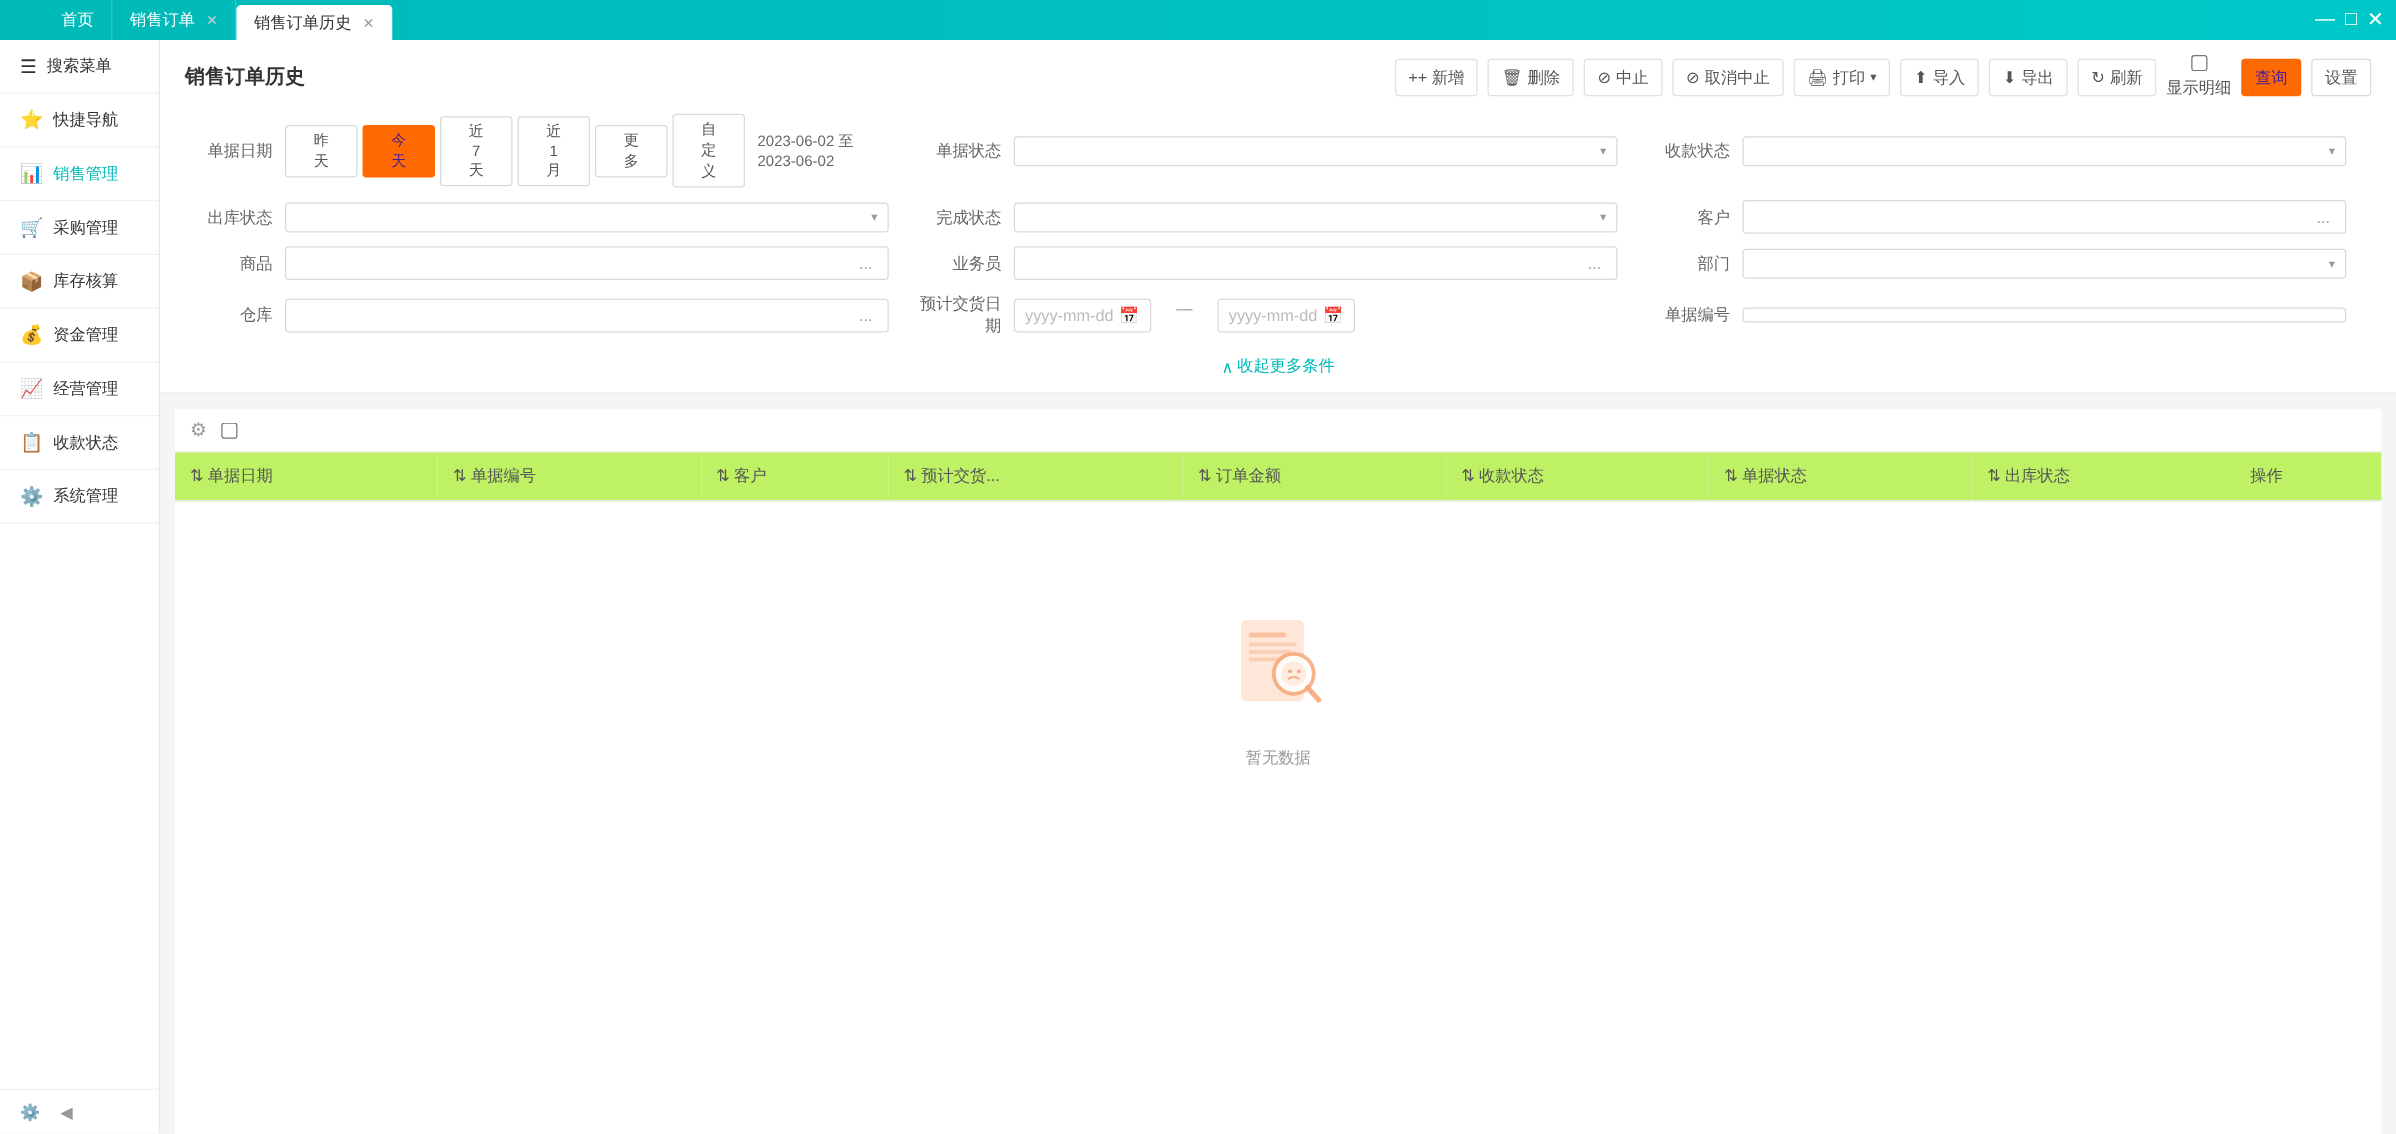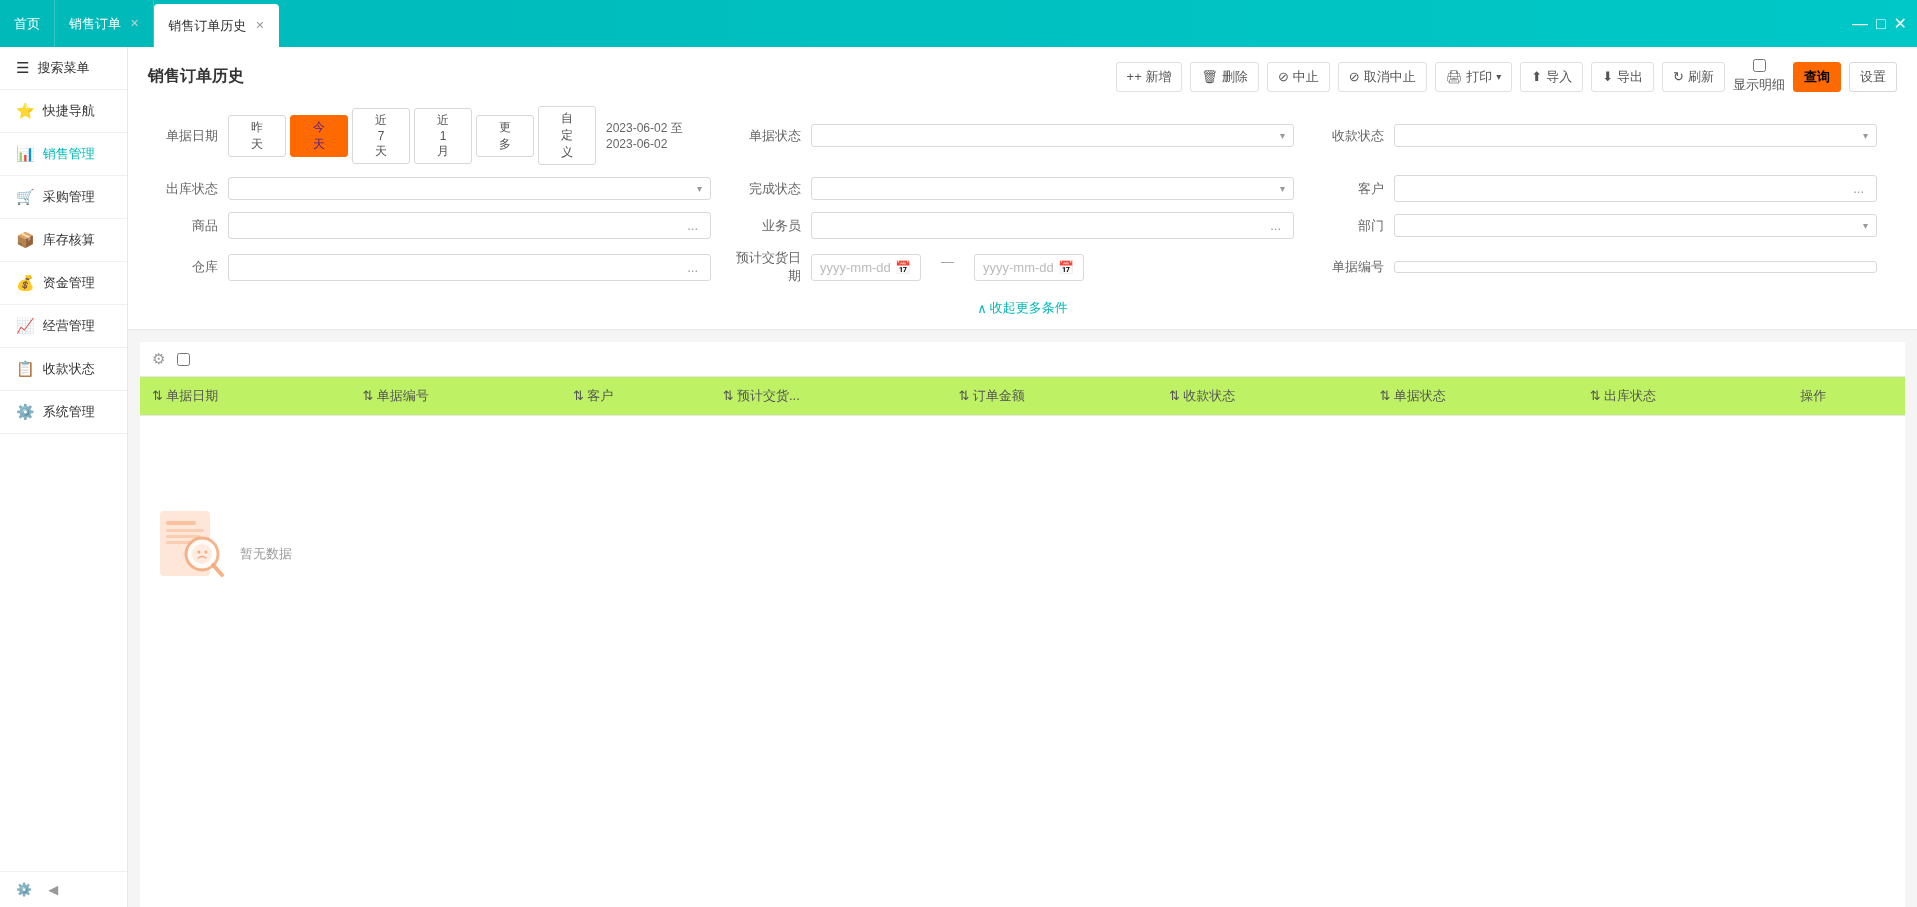--- a/index.html
+++ b/index.html
@@ -1,24 +1,25 @@
 <!DOCTYPE html>
 <html><head>
   <meta charset="utf-8">
   <style>
     * { box-sizing: border-box; margin: 0; padding: 0; font-family: "Microsoft YaHei", "PingFang SC", sans-serif; font-size: 13px; }
     body { background: #f5f5f5; display: flex; flex-direction: column; height: 100vh; overflow: hidden; }
 
     
     .top-bar {
       background: linear-gradient(90deg, #00b9b9 0%, #00c8c8 100%);
-      height: 47px;
+      height: 32px;
       display: flex;
       align-items: stretch;
       position: relative;
+      padding-left: 35px;
     }
     .tab-item {
       display: flex;
       align-items: center;
       padding: 0 14px;
       color: #fff;
       cursor: pointer;
       font-size: 13px;
       white-space: nowrap;
       border-right: 1px solid rgba(255,255,255,0.2);
@@ -117,23 +118,22 @@
       border: 1px solid #e0e0e0;
       border-radius: 3px;
       background: #fff;
       cursor: pointer;
       color: #555;
       font-size: 12px;
       white-space: nowrap;
     }
     .toolbar-btn.primary {
       background: #ff6a00;
-      color: #000000;
+      color: #4c1d95;
       border-color: #ff6a00;
-      font-weight: bold;
     }
     .checkbox-label {
       display: flex;
       align-items: center;
       gap: 4px;
       font-size: 12px;
       color: #555;
       cursor: pointer;
       flex-direction: column;
     }
@@ -266,22 +266,23 @@
       text-align: left;
       font-weight: normal;
       color: #555;
       font-size: 12px;
       border-bottom: 1px solid #e8e8e8;
       white-space: nowrap;
       cursor: pointer;
     }
     .empty-state {
       display: flex;
-      flex-direction: row;
-      align-items: center;
+      flex-direction: column;
+      align-items: center;
+      justify-content: center;
       padding: 80px 0 60px 0;
     }
     .empty-icon {
       width: 100px;
       height: 100px;
       margin-bottom: 16px;
     }
     .empty-text {
       color: #999;
       font-size: 13px;

